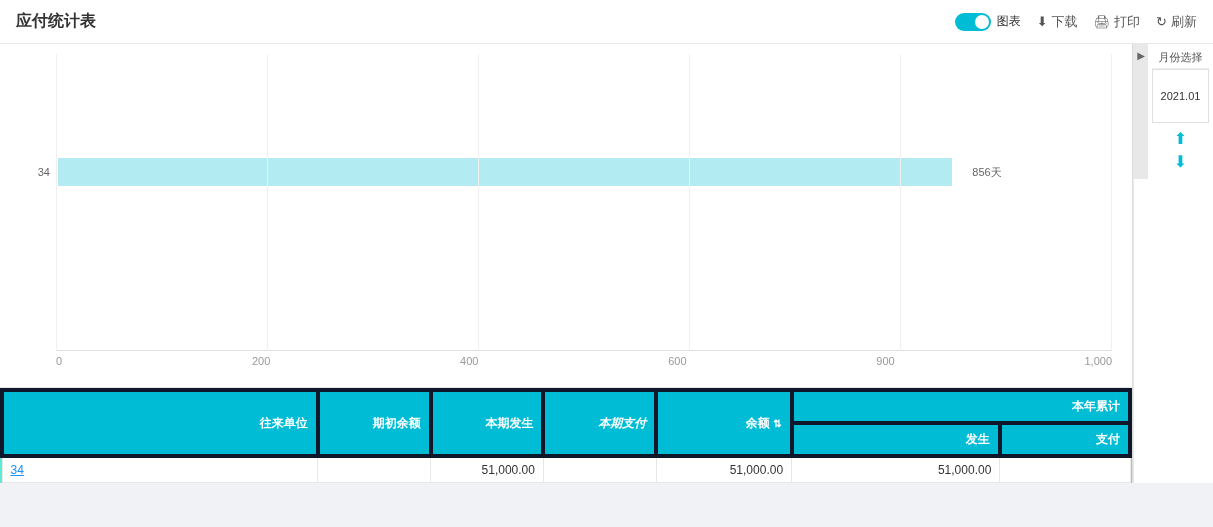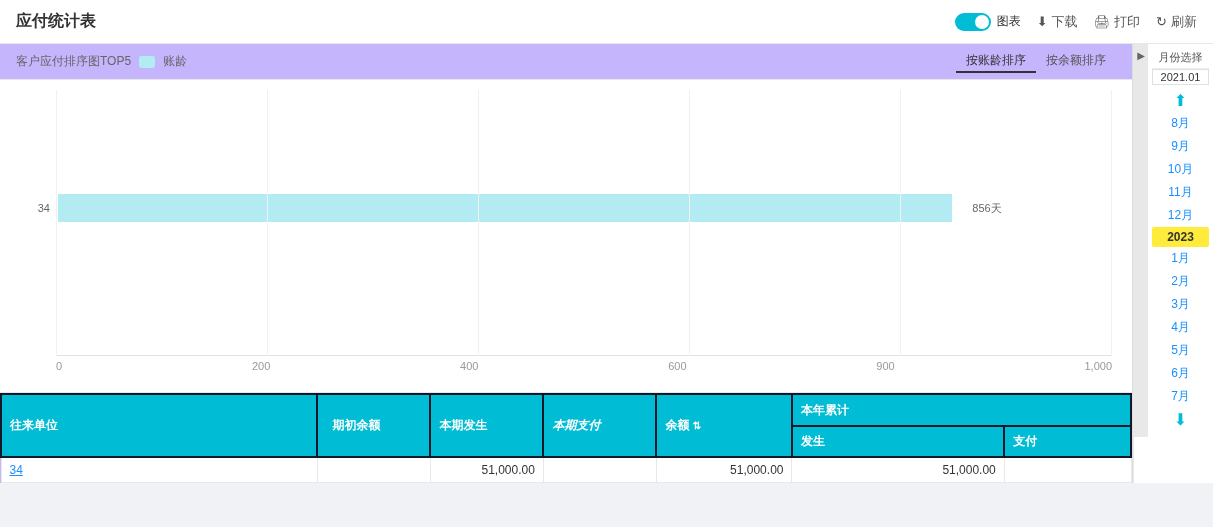--- a/index.html
+++ b/index.html
@@ -1,18 +1,18 @@
 <!DOCTYPE html>
 <html><head>
   <meta charset="utf-8">
   <style>
     * { box-sizing: border-box; margin: 0; padding: 0; }
     body { font-family: 'Microsoft YaHei', Arial, sans-serif; font-size: 12px; background: #f0f2f5; color: #333; }
 
-    .page-wrapper { display: flex; flex-direction: column; height: 483px; width: 1213px; background: #c4b5fd; overflow: hidden; }
+    .page-wrapper { display: flex; flex-direction: column; height: 483px; width: 1213px; background: #5eead4; overflow: hidden; }
 
     
     .header { display: flex; align-items: center; justify-content: space-between; padding: 8px 16px; border-bottom: 1px solid #e8e8e8; background: #fff; height: 44px; }
     .header-title { font-size: 16px; font-weight: bold; color: #333; }
     .header-actions { display: flex; align-items: center; gap: 16px; }
     .toggle-wrap { display: flex; align-items: center; gap: 6px; }
     .toggle-switch { width: 36px; height: 18px; background: #00bcd4; border-radius: 9px; position: relative; cursor: pointer; }
     .toggle-switch::after { content: ''; position: absolute; width: 14px; height: 14px; background: #fff; border-radius: 50%; top: 2px; right: 2px; }
     .action-btn { display: flex; align-items: center; gap: 4px; cursor: pointer; color: #555; font-size: 13px; }
 
@@ -28,21 +28,21 @@
     .chart-container { flex: 1; position: relative; padding: 10px 20px 30px 20px; background: #fff; min-height: 0; }
 
     
     .bar-chart { position: relative; width: 100%; height: 260px; }
     .bar-row { display: flex; align-items: center; position: absolute; width: 100%; }
     .bar-label { width: 30px; text-align: right; font-size: 11px; color: #666; margin-right: 8px; flex-shrink: 0; }
     .bar-track { flex: 1; position: relative; height: 28px; }
     .bar-fill { height: 28px; background: #b2ebf2; border-radius: 0; position: relative; }
     .bar-end-label { position: absolute; right: -50px; top: 50%; transform: translateY(-50%); font-size: 11px; color: #666; white-space: nowrap; }
     .data-table { width: 100%; border-collapse: collapse; }
-    .data-table th { background: #00bcd4; color: #fff; text-align: left; padding: 6px 8px; font-size: 12px; border: 2px solid #0f172a; white-space: nowrap; }
+    .data-table th { background: #00bcd4; color: #fff; text-align: right; padding: 6px 8px; font-size: 12px; border: 4px solid #0f172a; white-space: nowrap; }
     .data-table td { text-align: right; padding: 5px 8px; font-size: 12px; border: 1px solid #e8e8e8; background: #fff; }
     .data-table td.left { text-align: left; }
     .data-table td a { color: #1890ff; text-decoration: underline; cursor: pointer; }
     .table-header-row th { height: 32px; }
     .table-sub-header th { height: 28px; }
 
     .sidebar-right { display: flex; }
     .sidebar-divider { width: 1px; background: #ddd; }
 
     
@@ -76,31 +76,20 @@
         <span>↻</span>
         <span>刷新</span>
       </div>
     </div>
   </div>
 
   <div class="content-wrapper">
 
     <div class="left-section">
 
-      <div class="chart-header">
-        <div class="chart-legend">
-          <span>客户应付排序图TOP5</span>
-          <div class="legend-box"></div>
-          <span>账龄</span>
-        </div>
-        <div class="sort-tabs">
-          <div class="sort-tab active">按账龄排序</div>
-          <div class="sort-tab">按余额排序</div>
-        </div>
-      </div>
 
       <div class="chart-container">
         <div class="bar-chart">
           <div class="bar-row" style="top: 40%; width: calc(100% - 10px);">
             <div class="bar-label">34</div>
             <div class="bar-track">
               <div class="bar-fill" style="width: 85.6%;">
                 <span class="bar-end-label">856天</span>
               </div>
             </div>
@@ -165,36 +154,21 @@
     <div class="sidebar-right">
       <div class="sidebar-divider"></div>
       <div style="display: flex; flex-direction: column; width: 80px; background: #fff; overflow-y: auto; border-left: 1px solid #e8e8e8;">
 
         <div style="display: flex;">
           <div style="width: 14px; background: #e8e8e8; display: flex; align-items: flex-start; padding-top: 6px; justify-content: center; cursor: pointer; flex-shrink: 0;">
             <span style="font-size: 10px; color: #666;">▶</span>
           </div>
           <div style="flex: 1; padding: 6px 4px;">
             <div style="font-size: 11px; color: #555; text-align: center; border-bottom: 1px solid #eee; padding-bottom: 3px;">月份选择</div>
-            <input type="text" style="width: 100%; text-align: center; font-size: 11px; color: rgb(51, 51, 51); border: 1px solid rgb(224, 224, 224); padding: 1px 4px; margin-bottom: 4px;" value="2021.01">
+            <input type="text" style="width: 100%; text-align: center; font-size: 11px; color: rgb(51, 51, 51); border: 1px solid rgb(224, 224, 224); padding: 20px 4px; margin-bottom: 4px;" value="2021.01">
             <div style="text-align: center; cursor: pointer; color: #00bcd4; font-size: 16px; padding: 2px 0;">⬆</div>
-            <ul style="list-style: none; margin: 0; padding: 0;">
-              <li style="text-align: center; padding: 3px 2px; cursor: pointer; font-size: 12px; color: #1890ff;">8月</li>
-              <li style="text-align: center; padding: 3px 2px; cursor: pointer; font-size: 12px; color: #1890ff;">9月</li>
-              <li style="text-align: center; padding: 3px 2px; cursor: pointer; font-size: 12px; color: #1890ff;">10月</li>
-              <li style="text-align: center; padding: 3px 2px; cursor: pointer; font-size: 12px; color: #1890ff;">11月</li>
-              <li style="text-align: center; padding: 3px 2px; cursor: pointer; font-size: 12px; color: #1890ff;">12月</li>
-              <li style="text-align: center; padding: 3px 4px; cursor: pointer; font-size: 12px; color: #333; background: #ffeb3b; font-weight: bold; border-radius: 2px;">2023</li>
-              <li style="text-align: center; padding: 3px 2px; cursor: pointer; font-size: 12px; color: #1890ff;">1月</li>
-              <li style="text-align: center; padding: 3px 2px; cursor: pointer; font-size: 12px; color: #1890ff;">2月</li>
-              <li style="text-align: center; padding: 3px 2px; cursor: pointer; font-size: 12px; color: #1890ff;">3月</li>
-              <li style="text-align: center; padding: 3px 2px; cursor: pointer; font-size: 12px; color: #1890ff;">4月</li>
-              <li style="text-align: center; padding: 3px 2px; cursor: pointer; font-size: 12px; color: #1890ff;">5月</li>
-              <li style="text-align: center; padding: 3px 2px; cursor: pointer; font-size: 12px; color: #1890ff;">6月</li>
-              <li style="text-align: center; padding: 3px 2px; cursor: pointer; font-size: 12px; color: #1890ff;">7月</li>
-            </ul>
             <div style="text-align: center; cursor: pointer; color: #00bcd4; font-size: 16px; padding: 2px 0;">⬇</div>
           </div>
         </div>
       </div>
     </div>
   </div>
 </div>
 
 </body></html>

